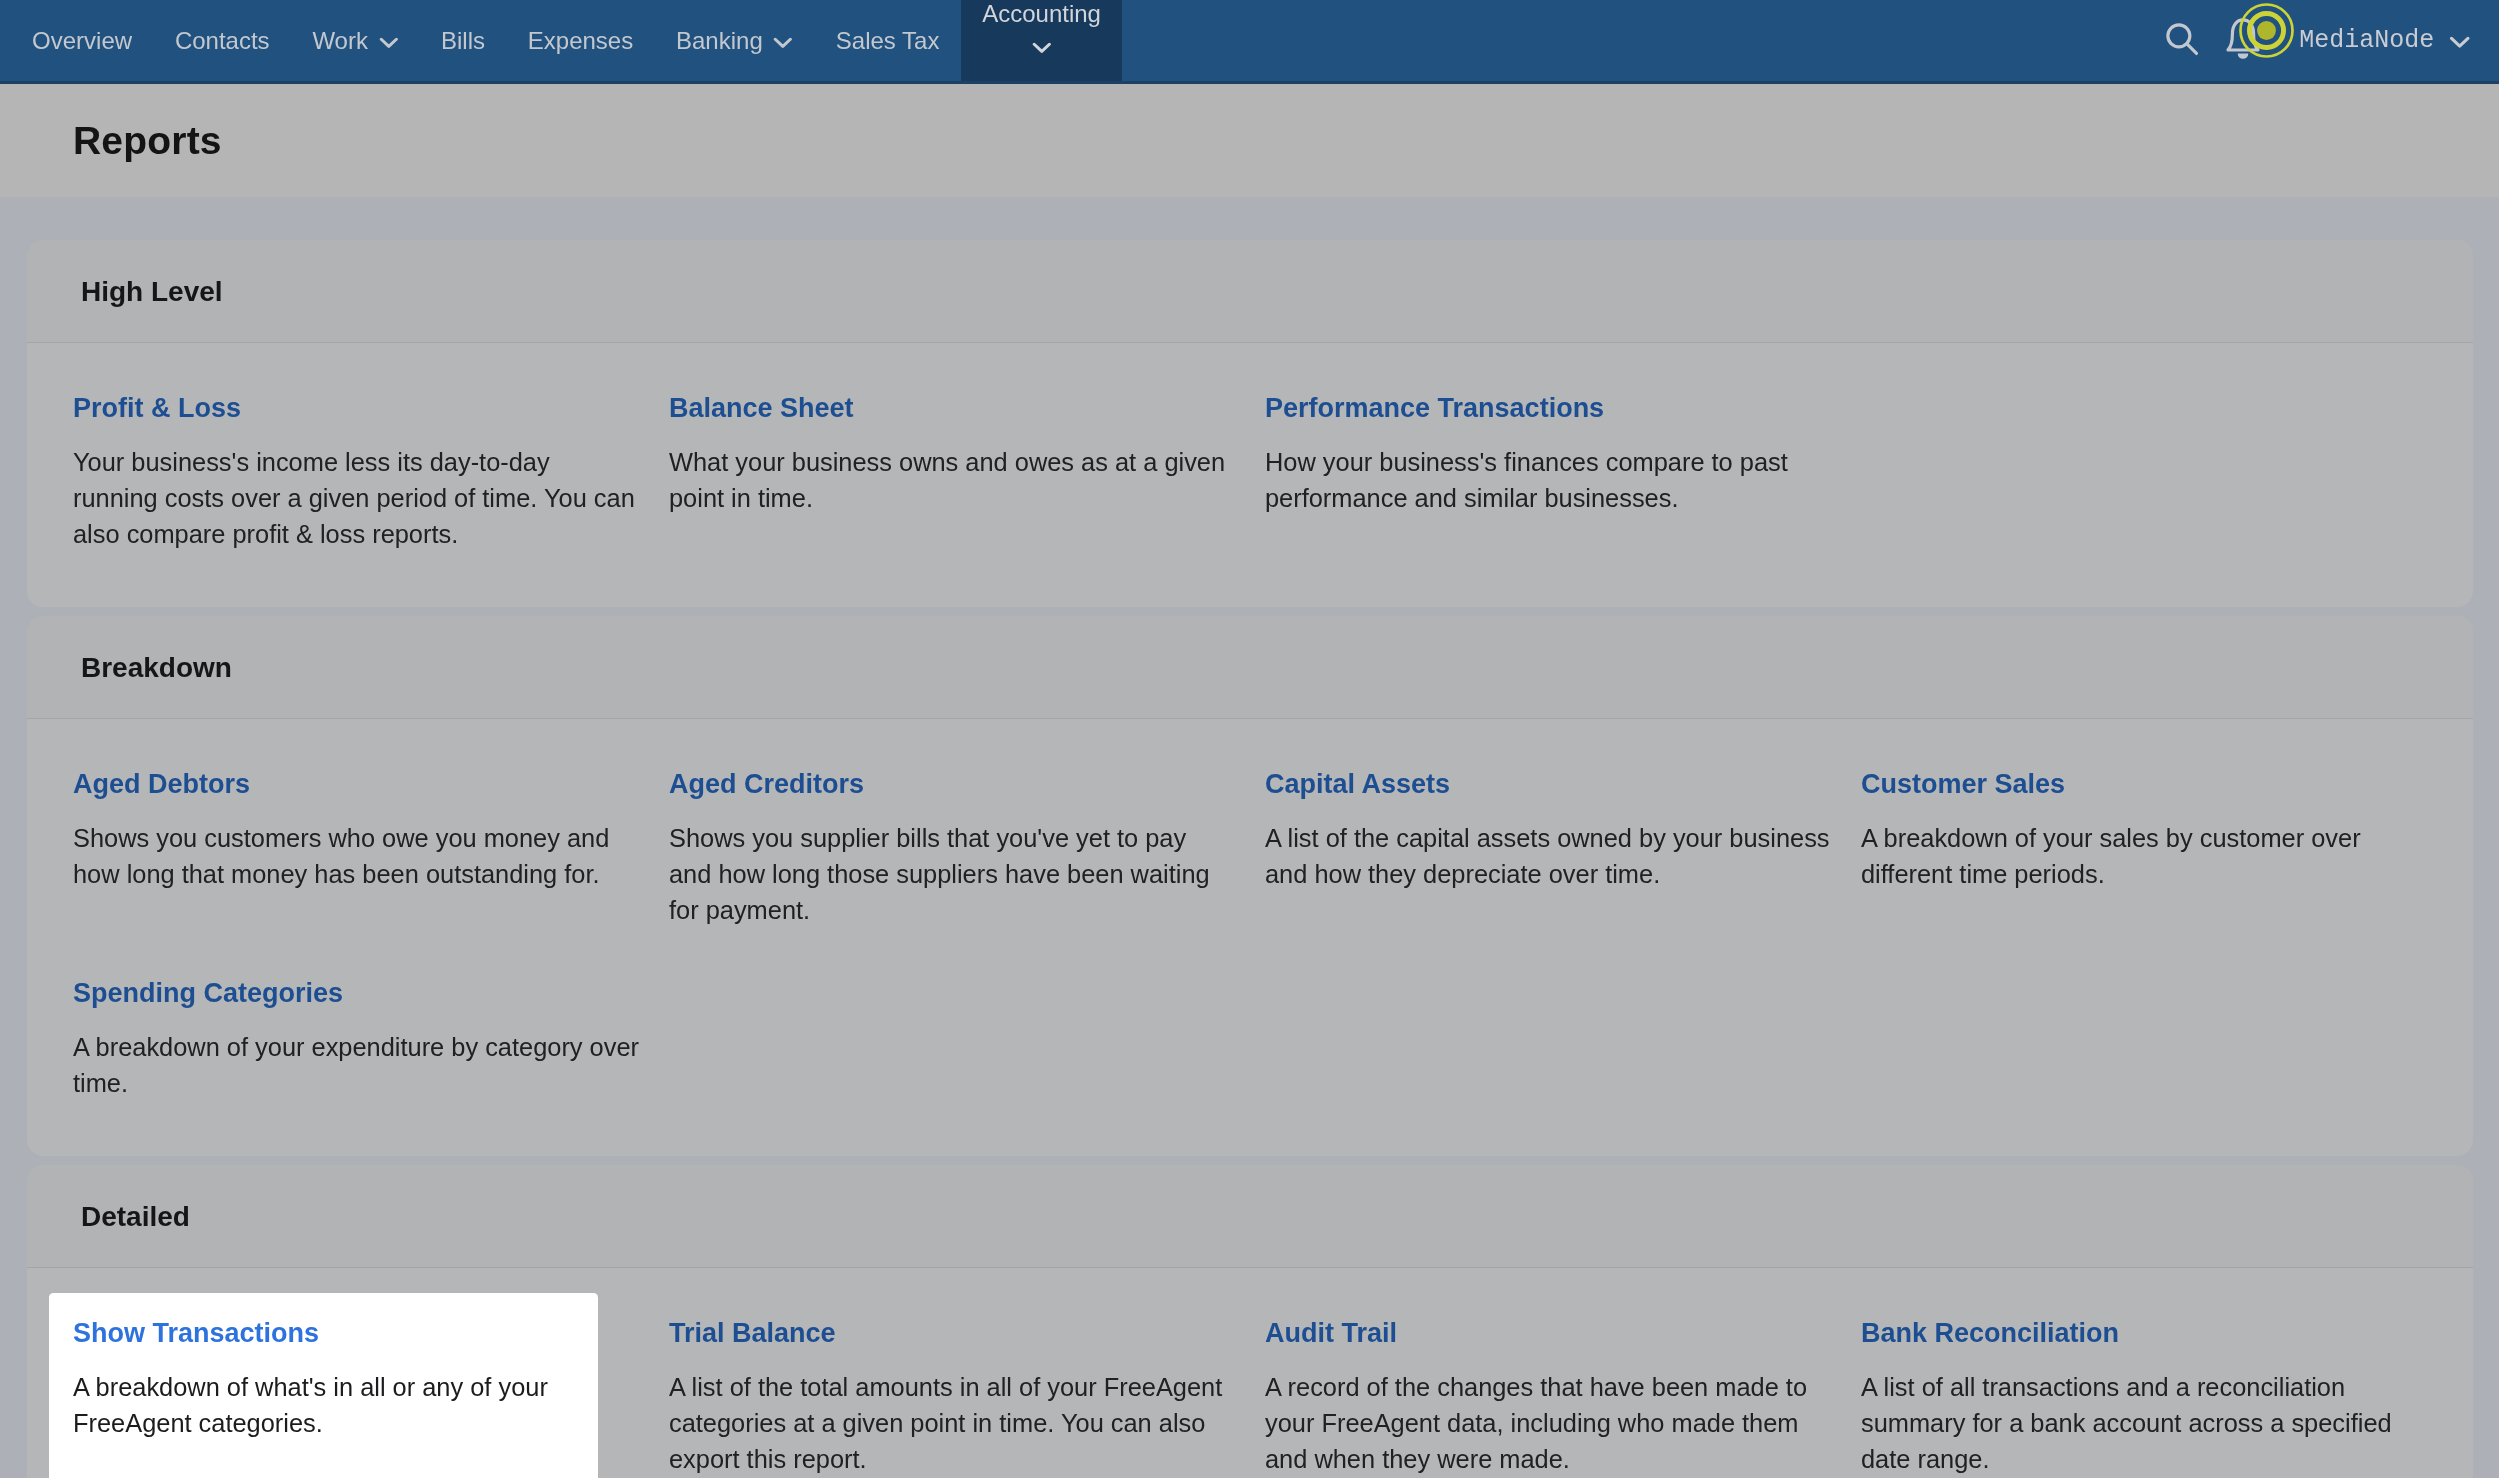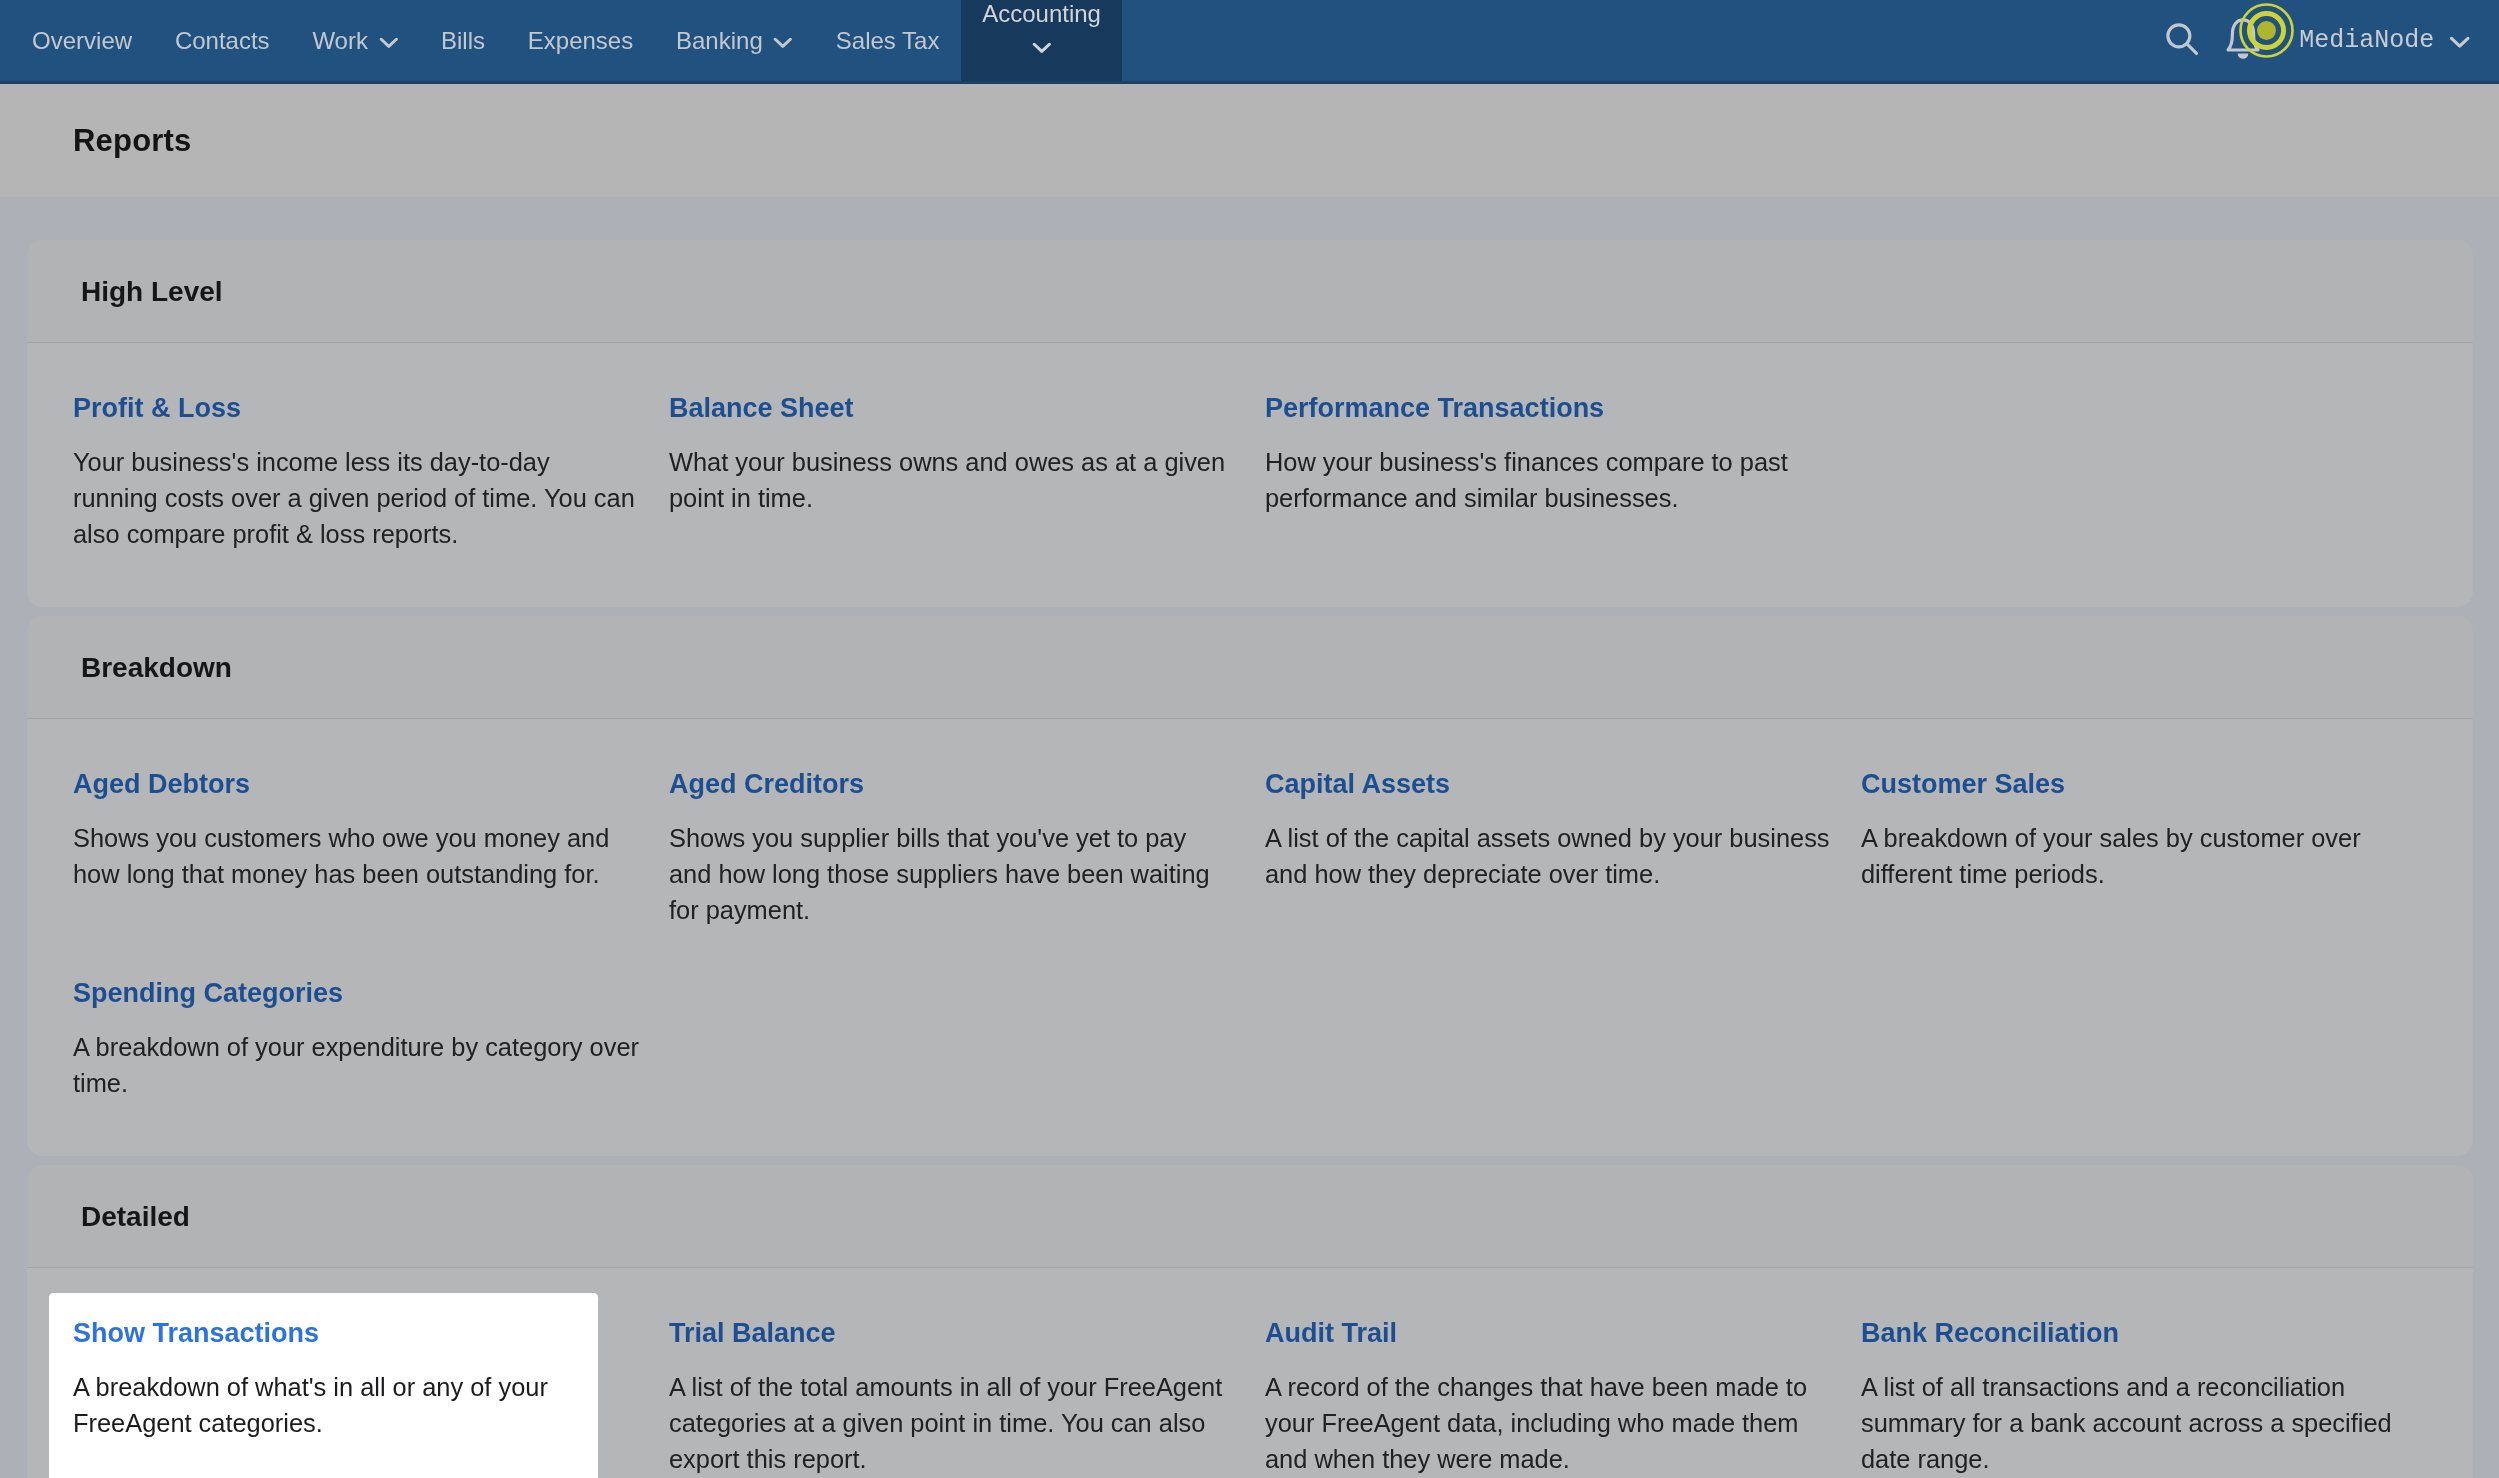--- a/index.html
+++ b/index.html
@@ -48,21 +48,21 @@
   }
 
   
   .page-header {
     height: 113px;
     background: #b5b5b5;
     display: flex; align-items: center;
     padding: 0 73px;
   }
   .page-header h1 {
-    margin: 0; font-size: 31px; font-weight: 700; color: #141415;
+    margin: 0; font-size: 39px; font-weight: 700; color: #141415;
     letter-spacing: 0.2px;
   }
 
   
   main { padding: 43px 27px 0; }
   .card {
     background: #b5b6b7;
     border-radius: 16px;
     margin-bottom: 9.8px;
     overflow: visible;

